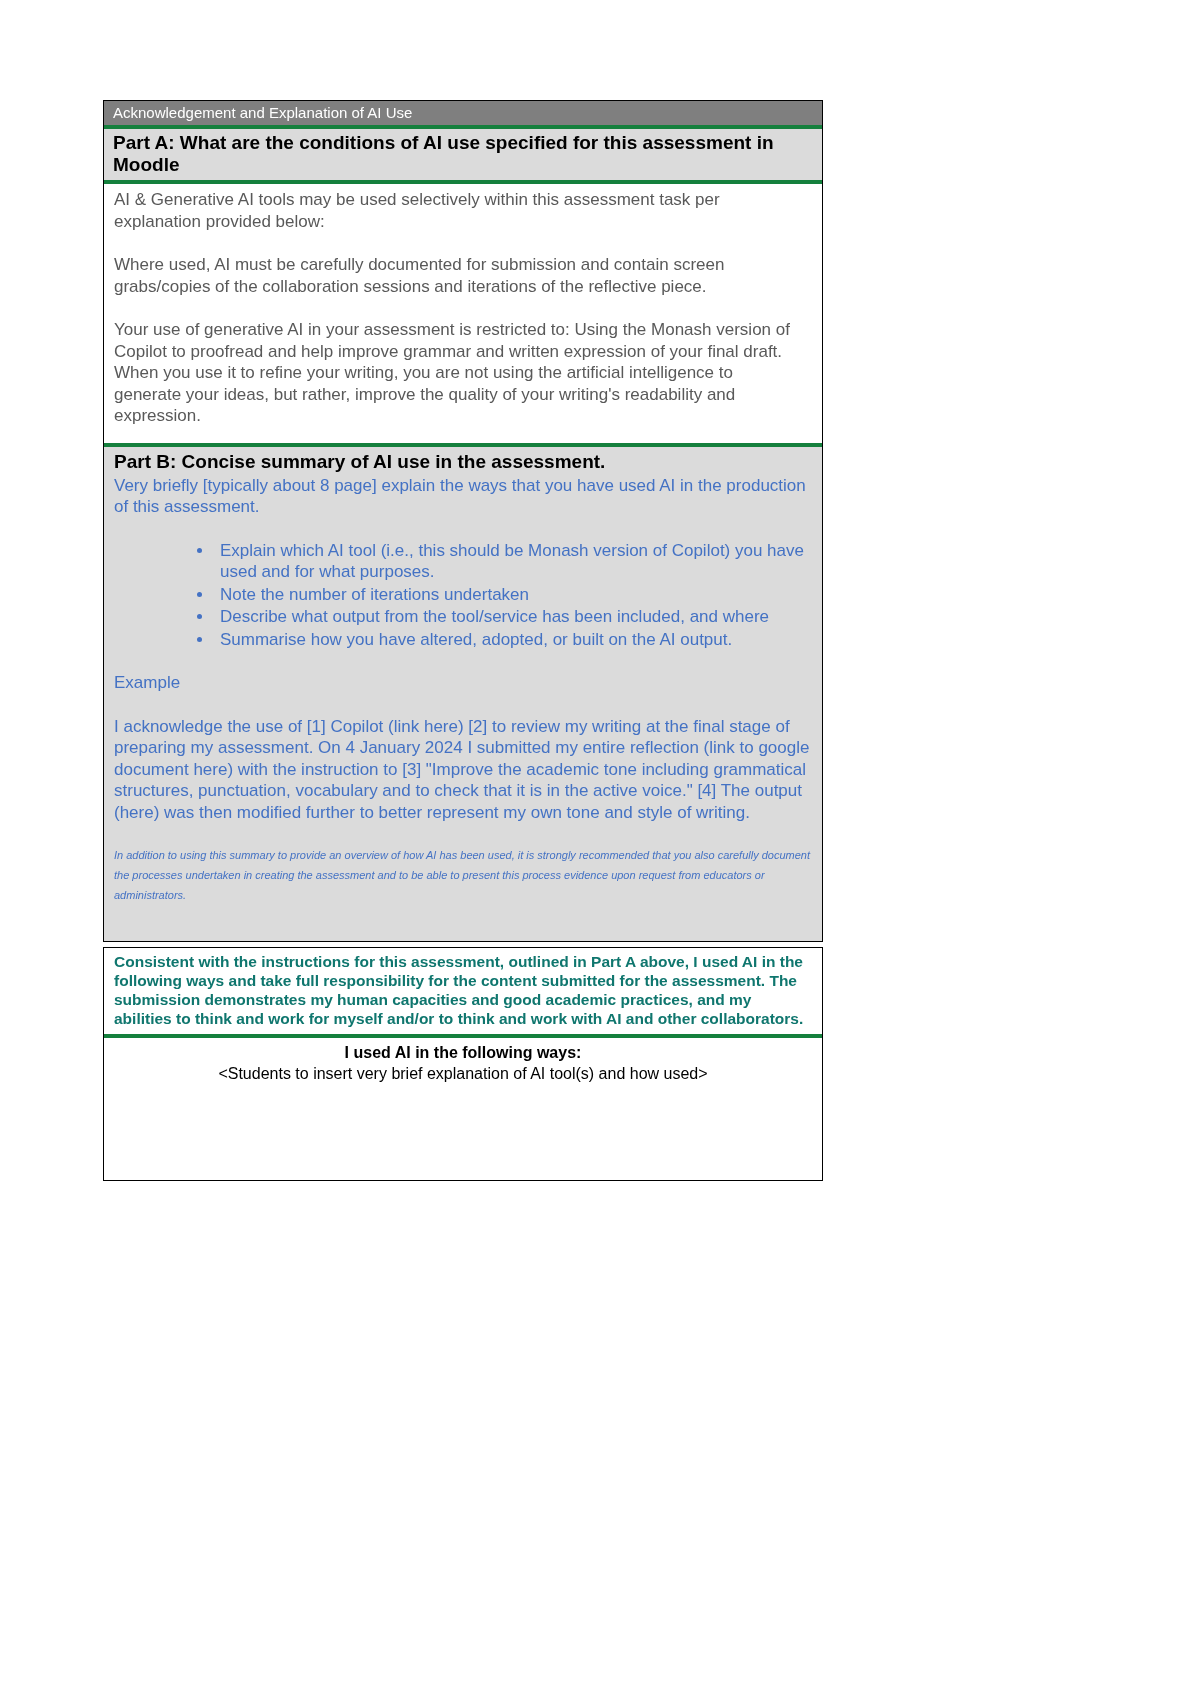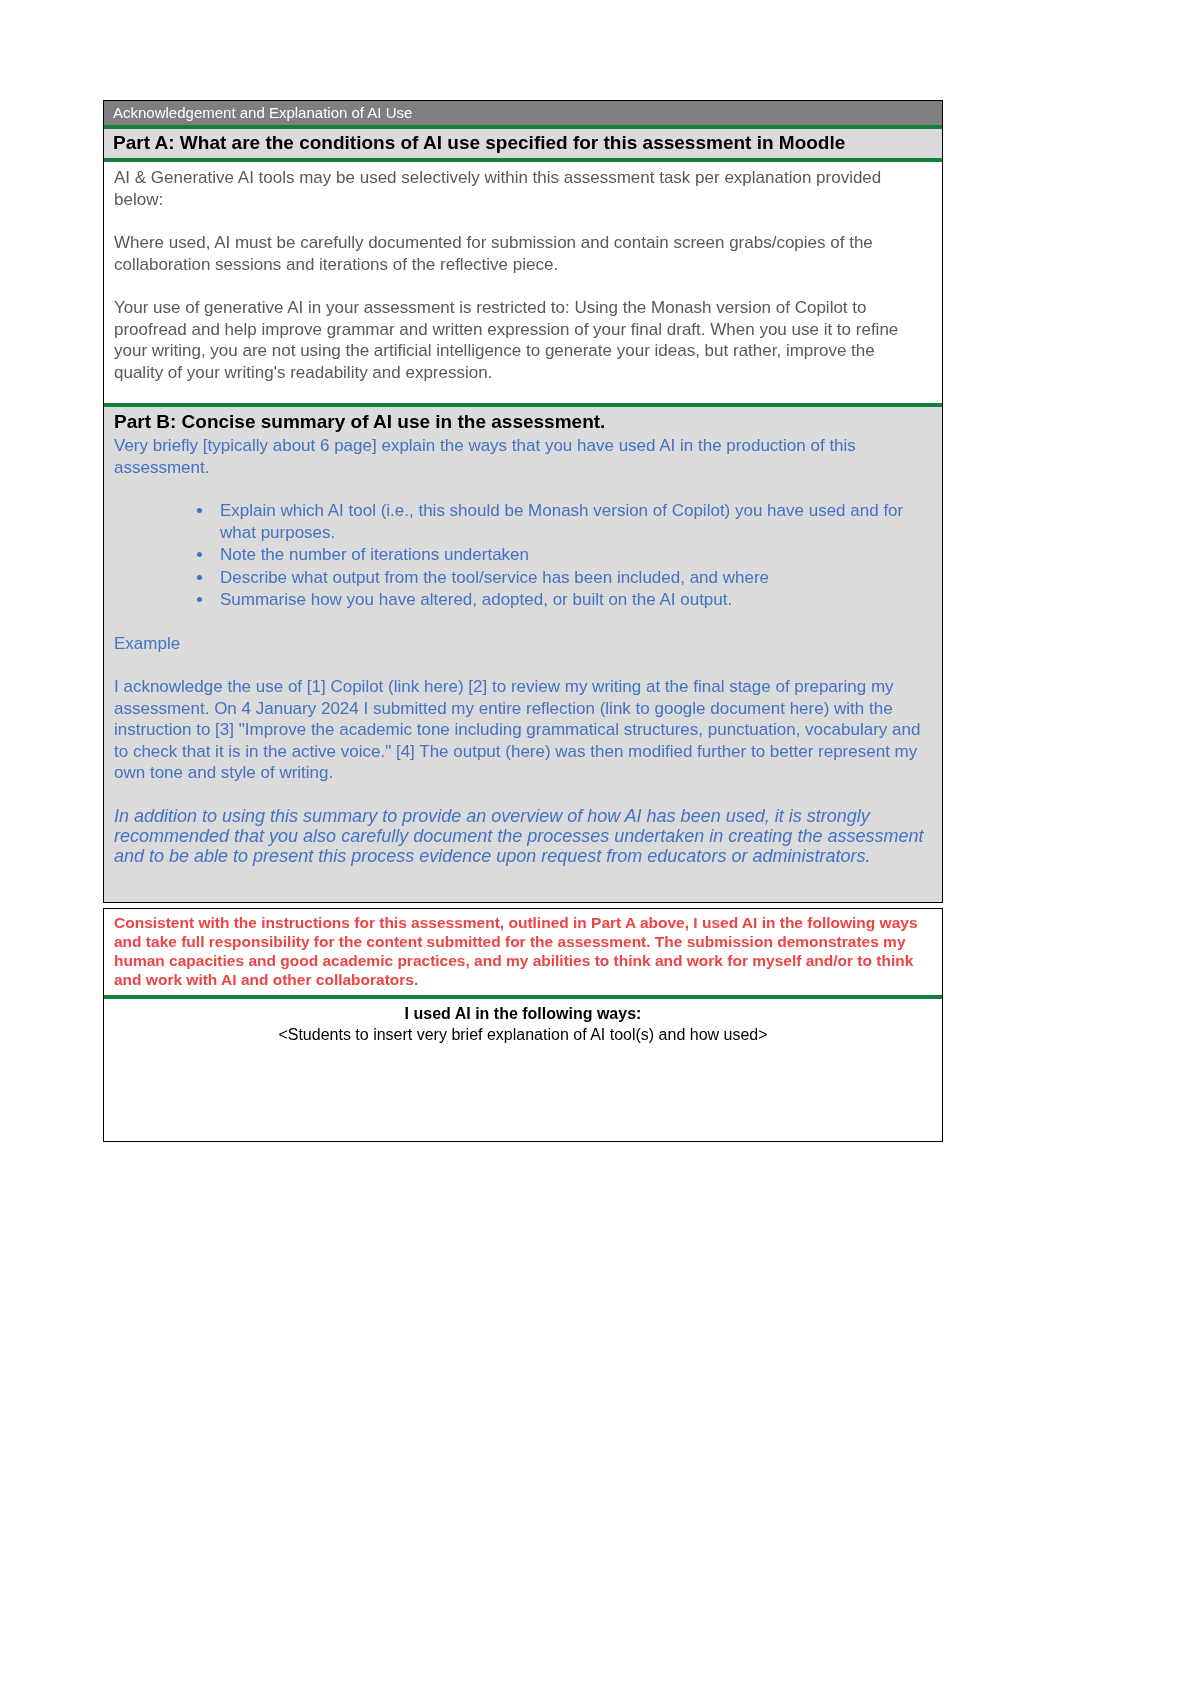--- a/index.html
+++ b/index.html
@@ -15,21 +15,21 @@
     position: relative;
     width: 1200px;
     height: 1695px;
     overflow: hidden;
     background: #ffffff;
   }
   .doc {
     position: absolute;
     left: 103px;
     top: 100px;
-    width: 840px;
+    width: 720px;
   }
   .tbl {
     border: 1px solid #000000;
     width: 100%;
   }
   .tbl-gap { height: 5px; }
   .row { border-top: 4px solid #15803d; }
   .row.first { border-top: none; }
 
   
@@ -83,30 +83,30 @@
     padding-left: 100px;
     color: #4472c4;
     font-size: 17px;
     line-height: 21.5px;
   }
   .bullet-list li { margin: 0 0 1px 0; padding-left: 6px; }
   .example-label { margin: 0 0 22px 0; }
   .example-text { margin: 0 0 22px 0; }
   .note-italic {
     font-style: italic;
-    font-size: 18px;
+    font-size: 11px;
     line-height: 20px;
     margin: 0;
   }
 
   
   .declaration-row {
     background: #ffffff;
     padding: 4px 10px 6px 10px;
-    color: #ef4444;
+    color: #0f766e;
     font-size: 15.5px;
     font-weight: bold;
     line-height: 19px;
   }
   .usage-row {
     background: #ffffff;
     padding: 4px 10px 8px 10px;
     min-height: 146px;
     color: #000000;
     font-size: 16px;
@@ -131,21 +131,21 @@
 
       <div class="row part-a-body">
         <p>AI &amp; Generative AI tools may be used selectively within this assessment task per explanation provided below:</p>
         <p>Where used, AI must be carefully documented for submission and contain screen grabs/copies of the collaboration sessions and iterations of the reflective piece.</p>
         <p>Your use of generative AI in your assessment is restricted to: Using the Monash version of Copilot to proofread and help improve grammar and written expression of your final draft. When you use it to refine your writing, you are not using the artificial intelligence to generate your ideas, but rather, improve the quality of your writing's readability and expression.</p>
       </div>
 
       <div class="row part-b-body">
         <span class="part-title">Part B: Concise summary of AI use in the assessment.</span>
 
-        <p class="blue-text intro">Very briefly [typically about 6 page] explain the ways that you have used AI in the production of this assessment.</p>
+        <p class="blue-text intro">Very briefly [typically about 8 page] explain the ways that you have used AI in the production of this assessment.</p>
 
         <ul class="bullet-list">
           <li>Explain which AI tool (i.e., this should be Monash version of Copilot) you have used and for what purposes.</li>
           <li>Note the number of iterations undertaken</li>
           <li>Describe what output from the tool/service has been included, and where</li>
           <li>Summarise how you have altered, adopted, or built on the AI output.</li>
         </ul>
 
         <p class="blue-text example-label">Example</p>
 

